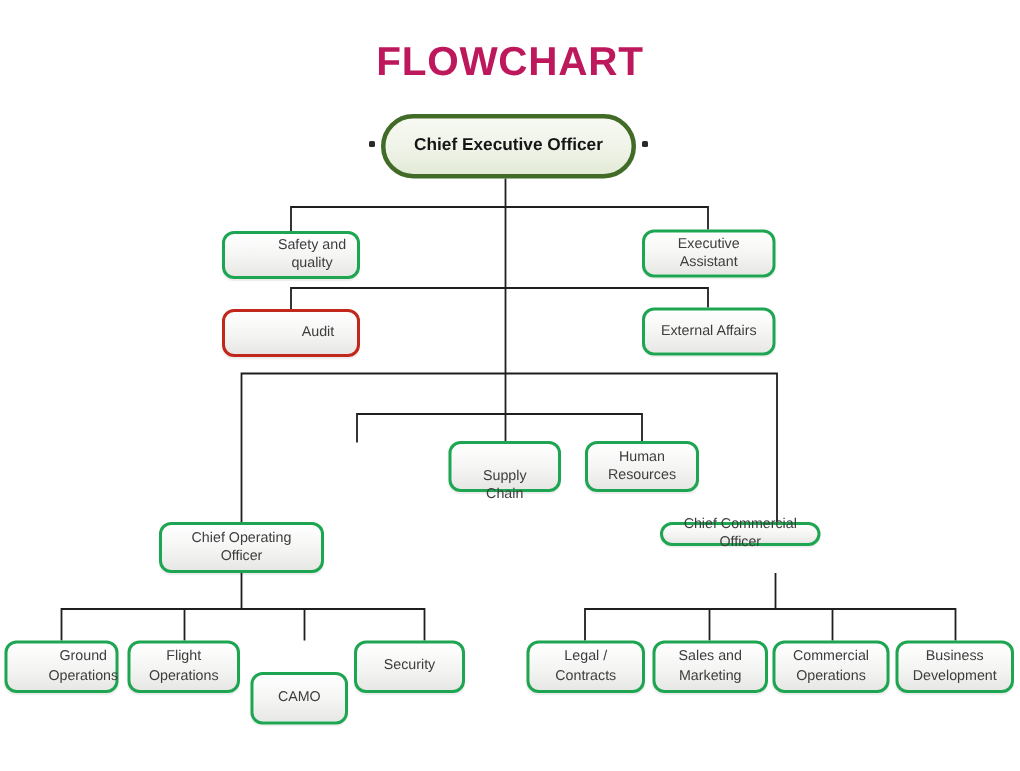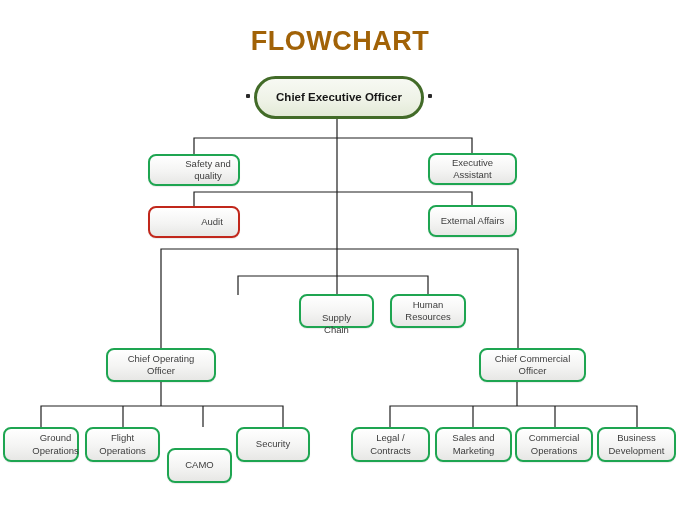--- a/index.html
+++ b/index.html
@@ -16,21 +16,21 @@
     overflow: hidden;
   }
   .title {
     position: absolute;
     top: 26px;
     left: 0;
     width: 680px;
     text-align: center;
     font-size: 27px;
     font-weight: bold;
-    color: #a16207;
+    color: #be185d;
     letter-spacing: 0.5px;
   }
   #connectors {
     position: absolute;
     top: 0;
     left: 0;
   }
   .node {
     position: absolute;
     box-sizing: border-box;
@@ -125,21 +125,21 @@
   </div>
 
   <div class="node" style="left:390px; top:294px; width:76px; height:34px;">
     <span class="label">Human Resources</span>
   </div>
 
   <div class="node" style="left:106px; top:348px; width:110px; height:34px;">
     <span class="label">Chief Operating Officer</span>
   </div>
 
-  <div class="node" style="left:479px; top:348px; width:107px; height:34px;">
+  <div class="node" style="left:440px; top:348px; width:107px; height:16px;">
     <span class="label">Chief Commercial Officer</span>
   </div>
 
   <div class="node" style="left:3px; top:427px; width:76px; height:35px;padding-left:29px;">
     <span class="label">Ground Operations</span>
   </div>
 
   <div class="node" style="left:85px; top:427px; width:75px; height:35px;">
     <span class="label">Flight Operations</span>
   </div>

